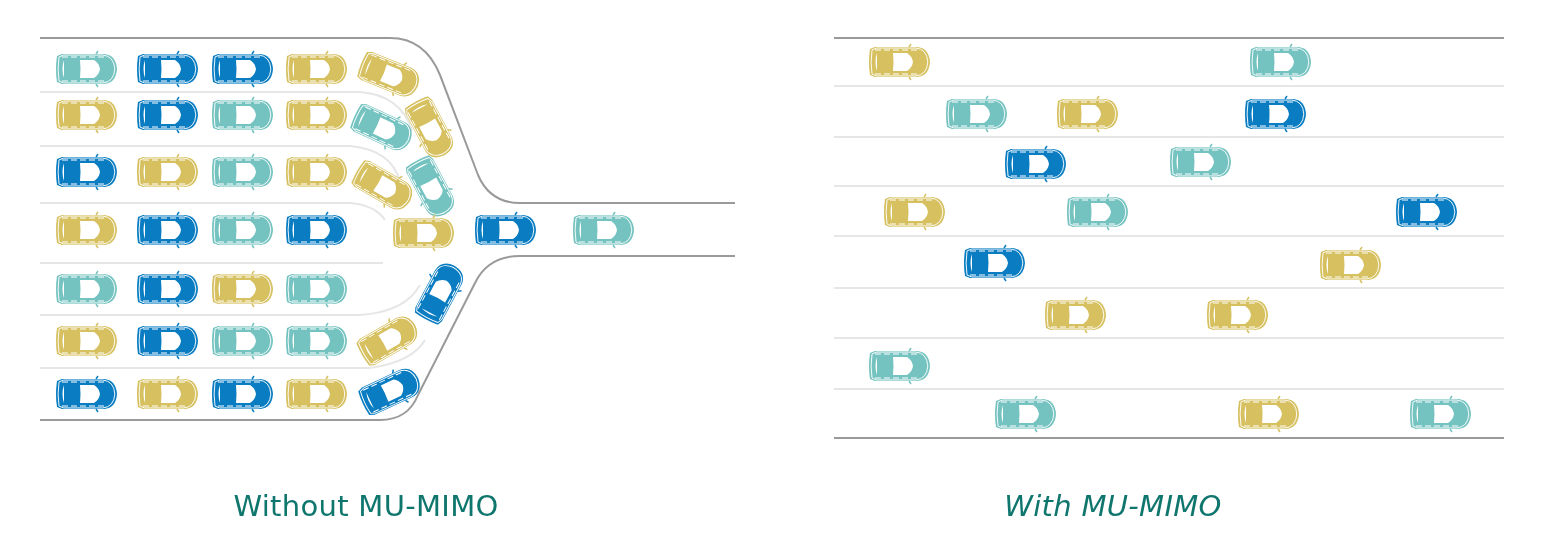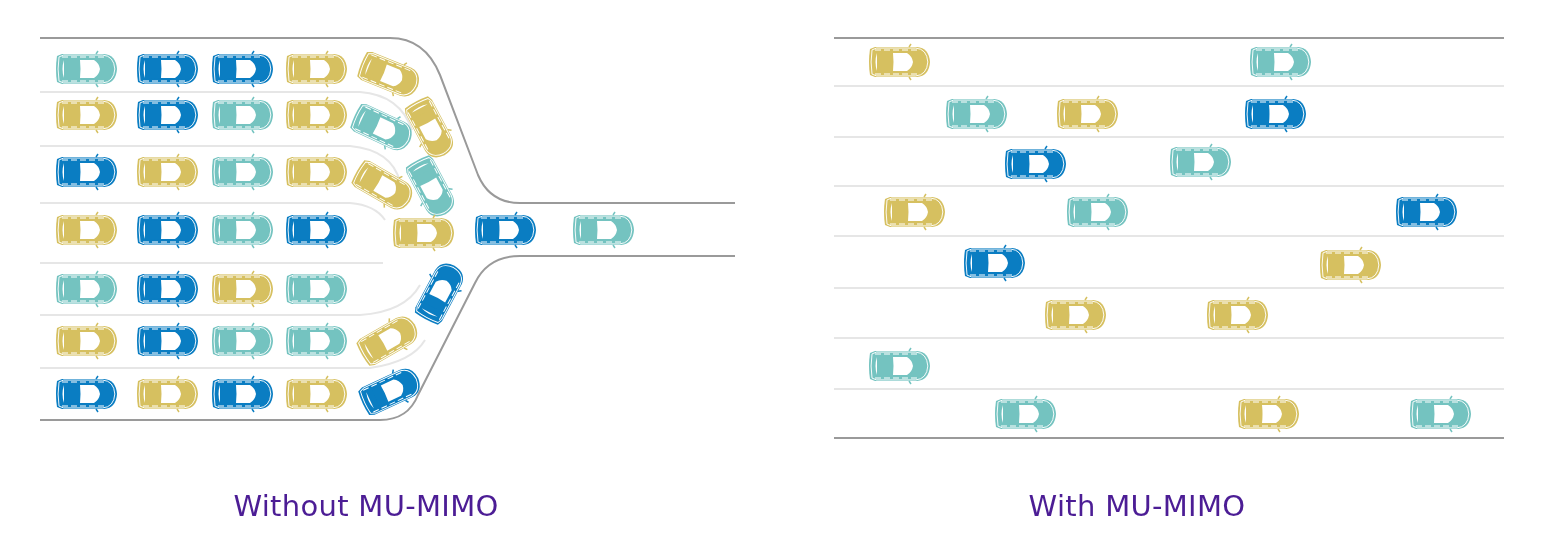--- a/index.html
+++ b/index.html
@@ -1,20 +1,20 @@
 <!DOCTYPE html>
 <html><head>
 <meta charset="utf-8">
 <style>
   html, body { margin:0; padding:0; background:#ffffff; }
   body { width:1560px; height:553px; position:relative; overflow:hidden; font-family:"DejaVu Sans", sans-serif; }
   #scene { position:absolute; left:0; top:0; width:1560px; height:553px; }
-  .caption { position:absolute; top:489px; font-size:29px; color:#4c1d95; letter-spacing:0.3px; font-family:"DejaVu Sans", sans-serif; white-space:nowrap; transform:translateX(-50%); }
+  .caption { position:absolute; top:489px; font-size:29px; color:#0f766e; letter-spacing:0.3px; font-family:"DejaVu Sans", sans-serif; white-space:nowrap; transform:translateX(-50%); }
   #cap-left { left:366px; }
-  #cap-right { left:1137px; }
+  #cap-right { left:1113px;font-style:italic; }
 </style>
 </head>
 <body>
 
 <svg id="scene" xmlns="http://www.w3.org/2000/svg" width="1560" height="553" viewBox="0 0 1560 553">
   <defs>
 
     <g id="car-shape">
       <path d="M-29,-13 Q-31,0 -29,13 L-24,15 L18,15 Q30,14 31,0 Q30,-14 18,-15 L-24,-15 Z" fill="currentColor"></path>
       <path d="M-29,-13 Q-31,0 -29,13 L-24,15 L18,15 Q30,14 31,0 Q30,-14 18,-15 L-24,-15 Z" fill="none" stroke="#ffffff" stroke-width="1" transform="scale(0.93)"></path>

